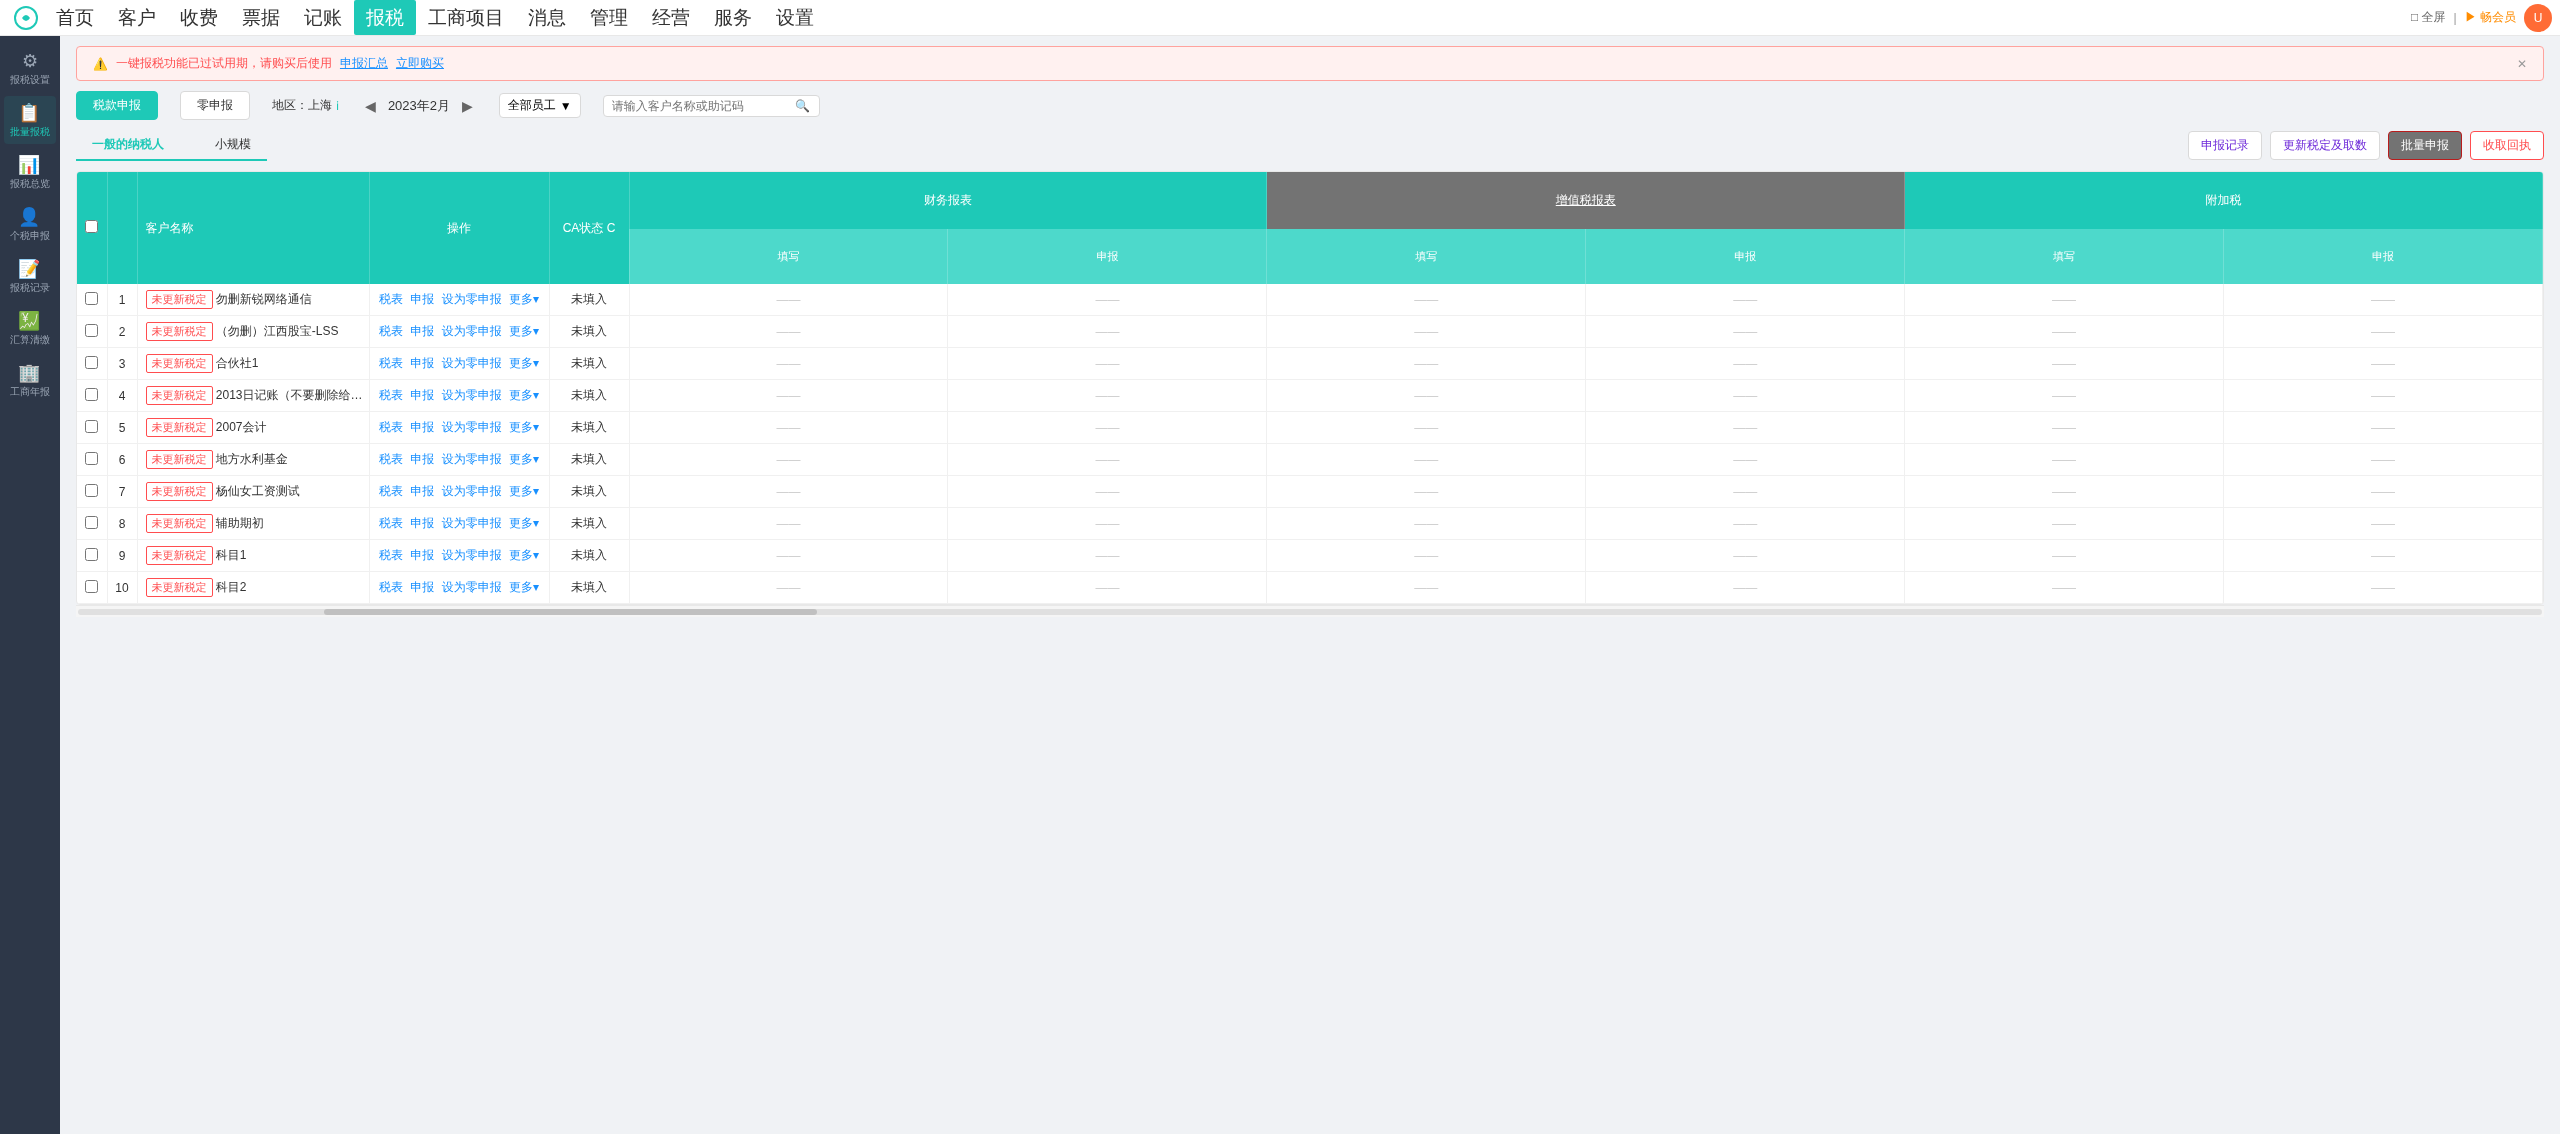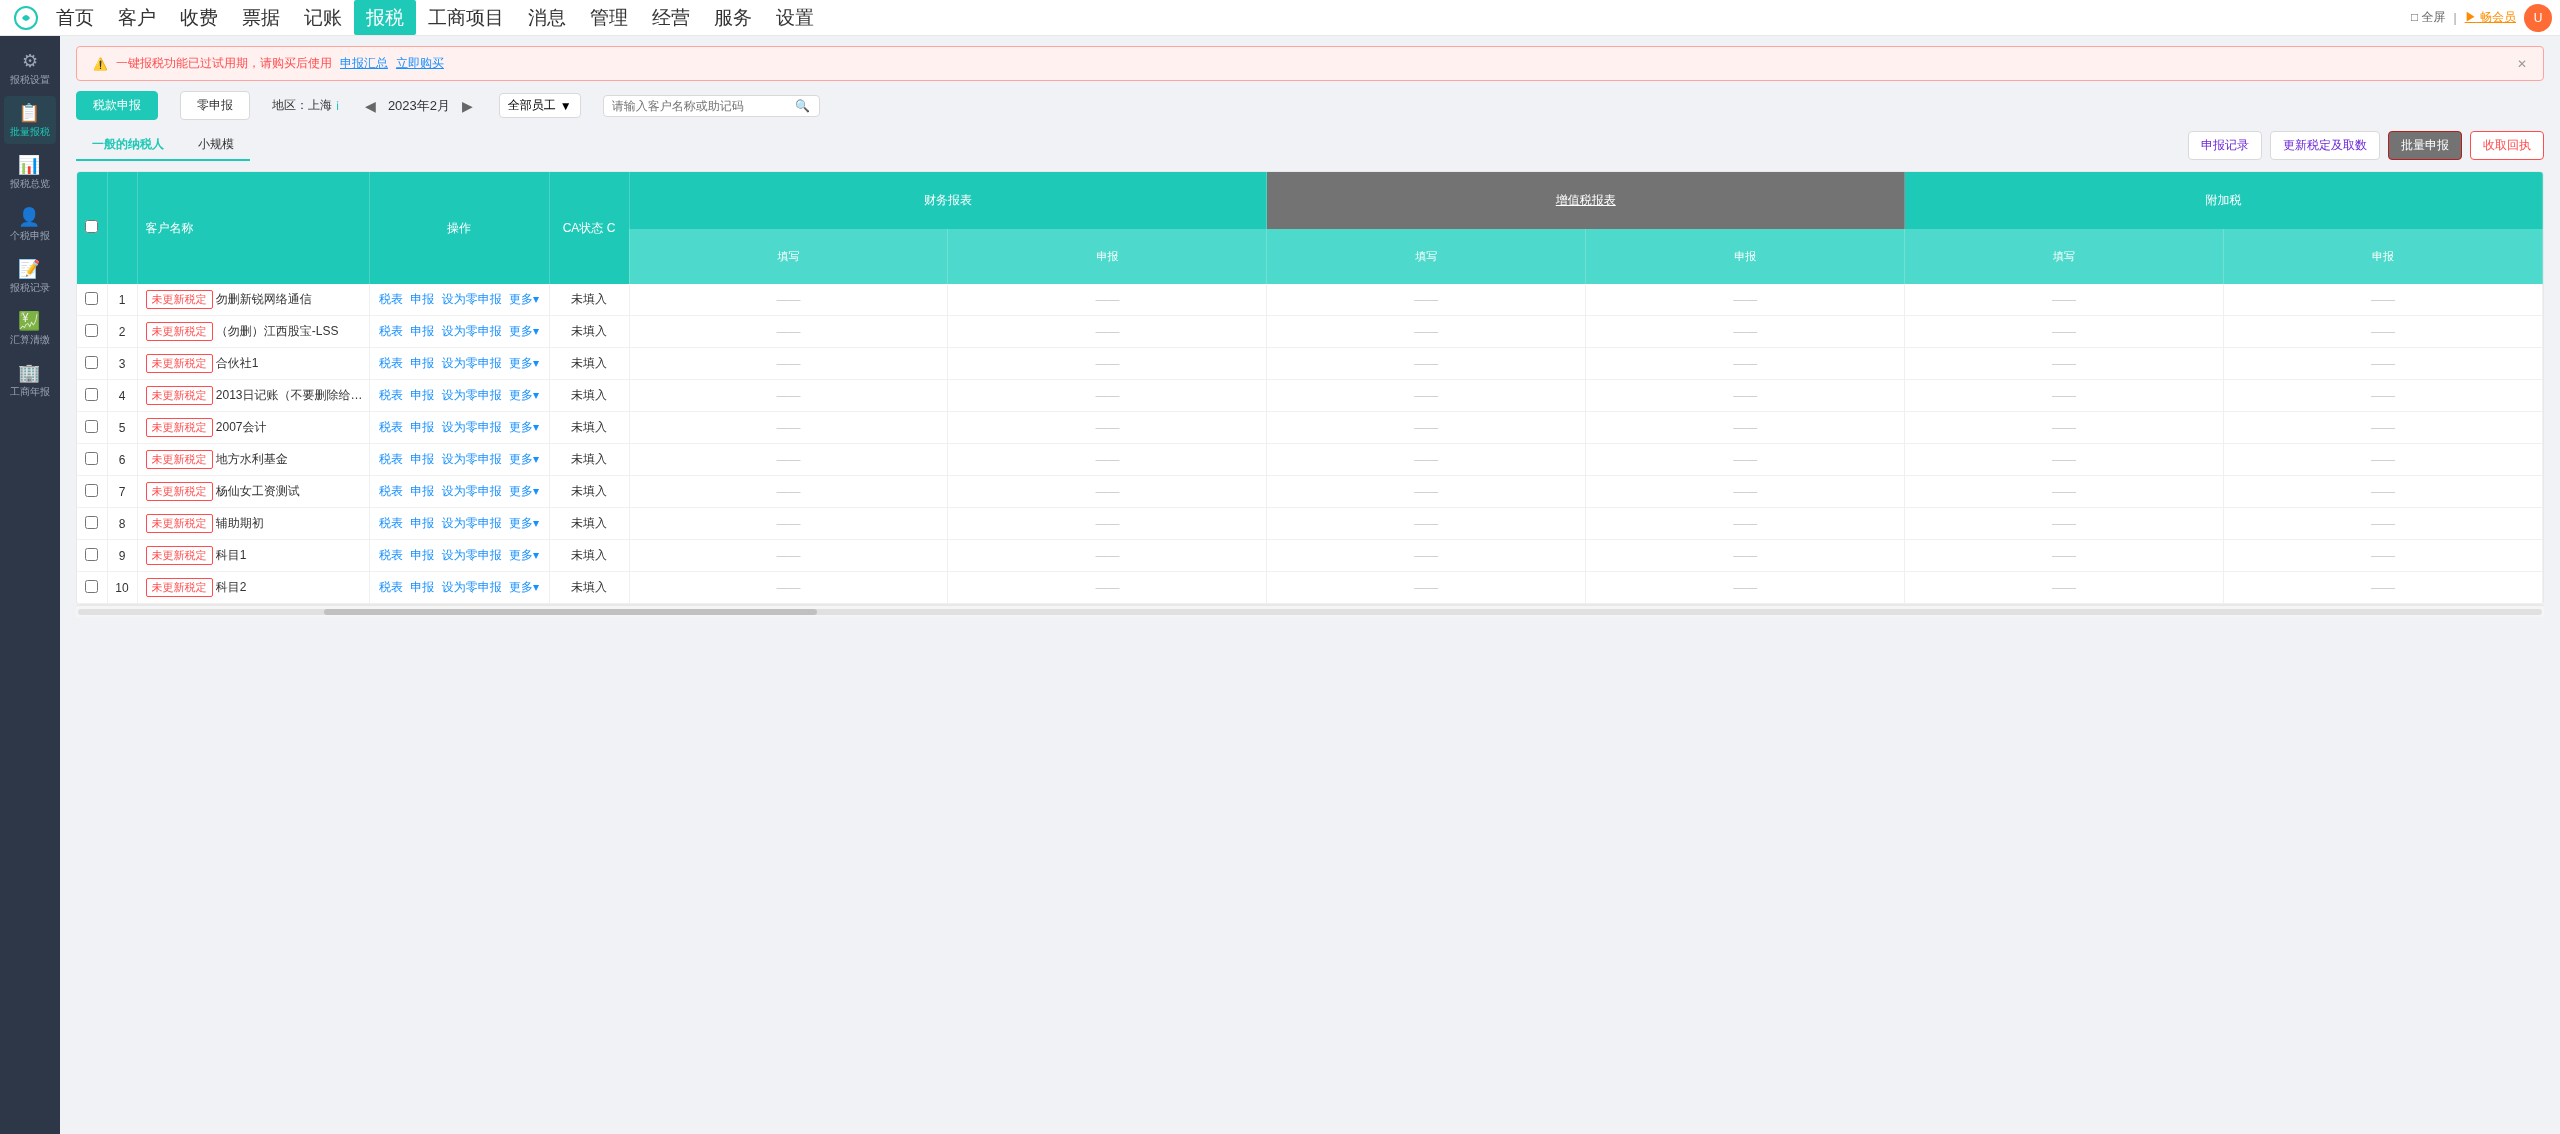--- a/index.html
+++ b/index.html
@@ -7,21 +7,21 @@
 
     
     .top-nav { height: 36px; background: #fff; border-bottom: 1px solid #e8e8e8; display: flex; align-items: center; padding: 0 8px; }
     .top-nav-logo { width: 36px; height: 36px; display: flex; align-items: center; justify-content: center; }
     .top-nav-logo svg { width: 24px; height: 24px; }
     .top-nav-items { display: flex; align-items: center; height: 100%; }
     .top-nav-item { padding: 0 12px; height: 100%; display: flex; align-items: center; cursor: pointer; color: #333; font-size: 19px; }
     .top-nav-item.active { background: #1ec9b7; color: #fff; border-radius: 2px; }
     .top-nav-right { margin-left: auto; display: flex; align-items: center; gap: 8px; font-size: 12px; color: #666; }
     .top-nav-right .full-screen { cursor: pointer; color: #666; }
-    .top-nav-right .member { cursor: pointer; color: #ff8c00; text-decoration: underline; }
+    .top-nav-right .member { cursor: pointer; color: #ff8c00; }
 
     
     .main-layout { display: flex; flex: 1; overflow: hidden; }
 
     
     .sidebar { width: 60px; background: #2d3748; display: flex; flex-direction: column; align-items: center; padding-top: 8px; gap: 4px; }
     .sidebar-item { width: 52px; display: flex; flex-direction: column; align-items: center; padding: 6px 4px; cursor: pointer; color: #9aa5b4; font-size: 10px; gap: 2px; border-radius: 4px; }
     .sidebar-item.active { color: #1ec9b7; background: rgba(30,201,183,0.1); }
     .sidebar-item .si-icon { font-size: 18px; }
     .sidebar-item .si-label { font-size: 10px; text-align: center; line-height: 1.2; }
@@ -41,21 +41,21 @@
     .toolbar { display: flex; align-items: center; gap: 22px; margin-bottom: 10px; flex-wrap: wrap; }
     .tab-btn { padding: 5px 16px; border: 1px solid #d9d9d9; border-radius: 4px; cursor: pointer; font-size: 12px; background: #fff; color: #333; }
     .tab-btn.active { background: #1ec9b7; color: #fff; border-color: #1ec9b7; }
     .region-info { display: flex; align-items: center; gap: 4px; font-size: 12px; color: #333; }
     .date-nav { display: flex; align-items: center; gap: 4px; }
     .date-nav-btn { background: none; border: none; cursor: pointer; color: #666; font-size: 14px; padding: 2px 4px; }
     .date-display { font-size: 13px; color: #333; padding: 0 4px; }
     .staff-selector { display: flex; align-items: center; gap: 4px; border: 1px solid #d9d9d9; border-radius: 4px; padding: 3px 8px; background: #fff; cursor: pointer; font-size: 12px; }
     .search-box { display: flex; align-items: center; border: 1px solid #d9d9d9; border-radius: 4px; background: #fff; padding: 3px 8px; gap: 4px; }
     .search-box input { border: none; outline: none; font-size: 12px; width: 180px; color: #999; }
-    .taxpayer-tabs { display: flex; gap: 2px; border-bottom: 2px solid #1ec9b7; padding-bottom: 0; }
+    .taxpayer-tabs { display: flex; gap: 19px; border-bottom: 2px solid #1ec9b7; padding-bottom: 0; }
     .taxpayer-tab { padding: 6px 16px; cursor: pointer; font-size: 12px; color: #333; border-bottom: 2px solid transparent; margin-bottom: -2px; }
     .taxpayer-tab.active { color: #1ec9b7; border-bottom: 2px solid #1ec9b7; font-weight: bold; }
     .action-btn { padding: 5px 12px; border-radius: 4px; cursor: pointer; font-size: 12px; }
     .action-btn.outline { border: 1px solid #d9d9d9; background: #fff; color: #6d28d9; }
     .action-btn.primary { background: #737373; color: #fff; border: 1px solid #b91c1c; font-family: Liberation Mono, monospace; }
     .action-btn.danger-outline { border: 1px solid #ff4d4f; background: #fff; color: #ff4d4f; }
 
     
     .table-container { background: #fff; border: 1px solid #e8e8e8; border-radius: 4px; overflow: auto; }
     table { width: 100%; border-collapse: collapse; font-size: 12px; }

